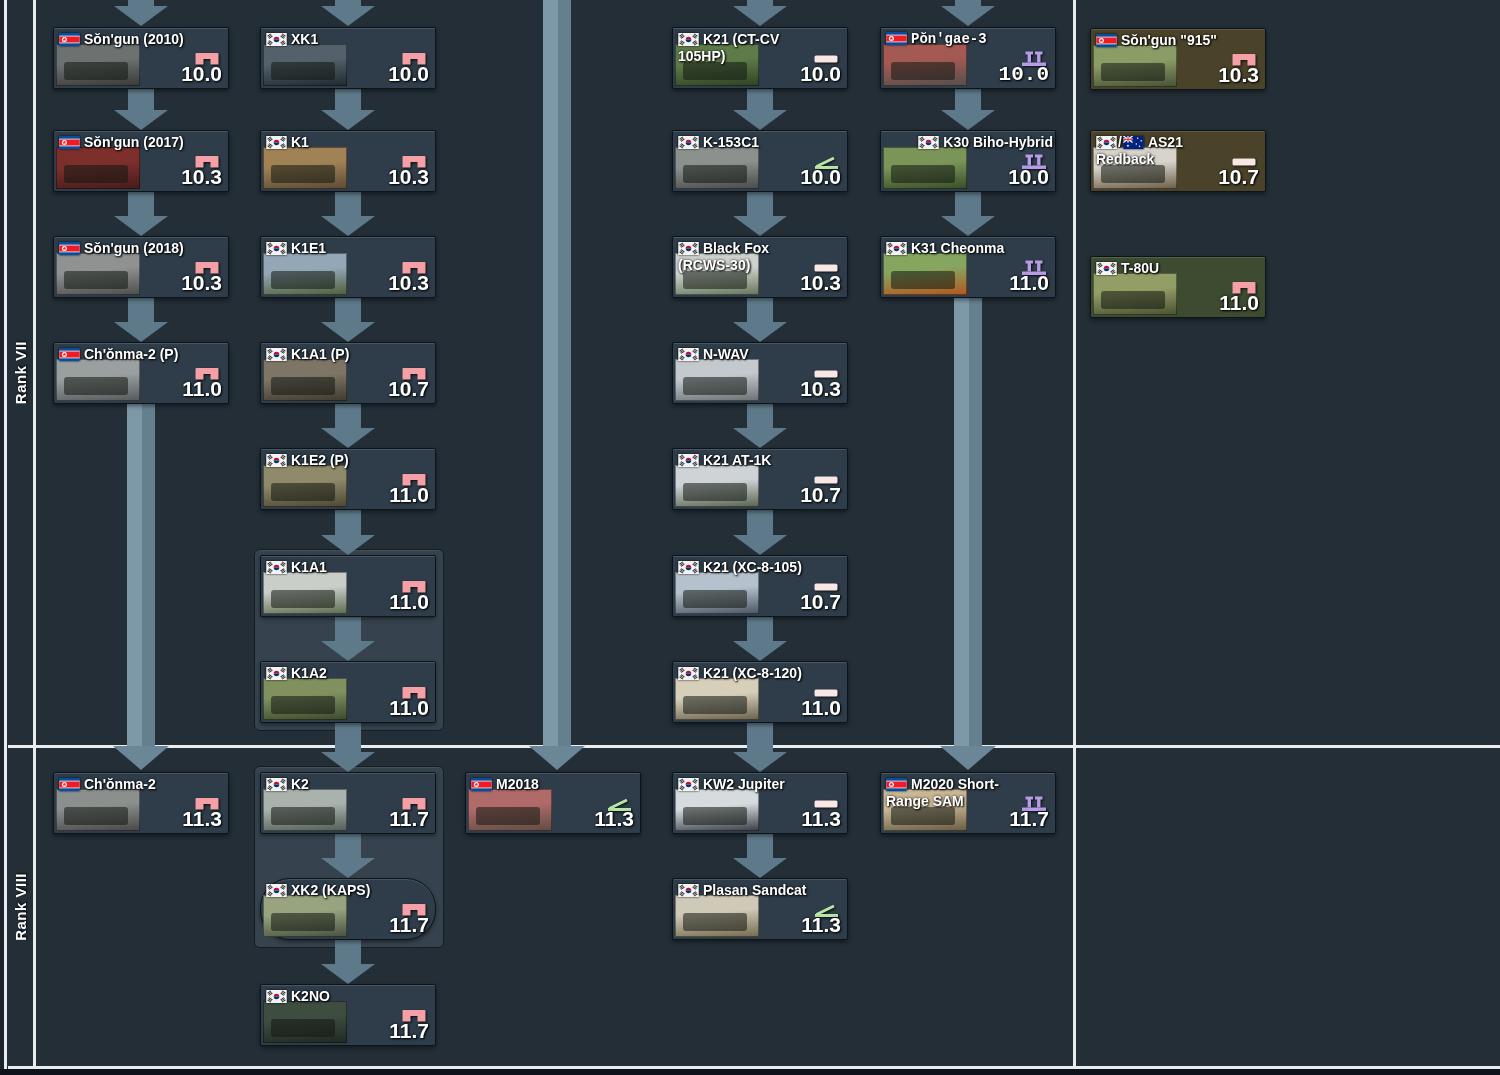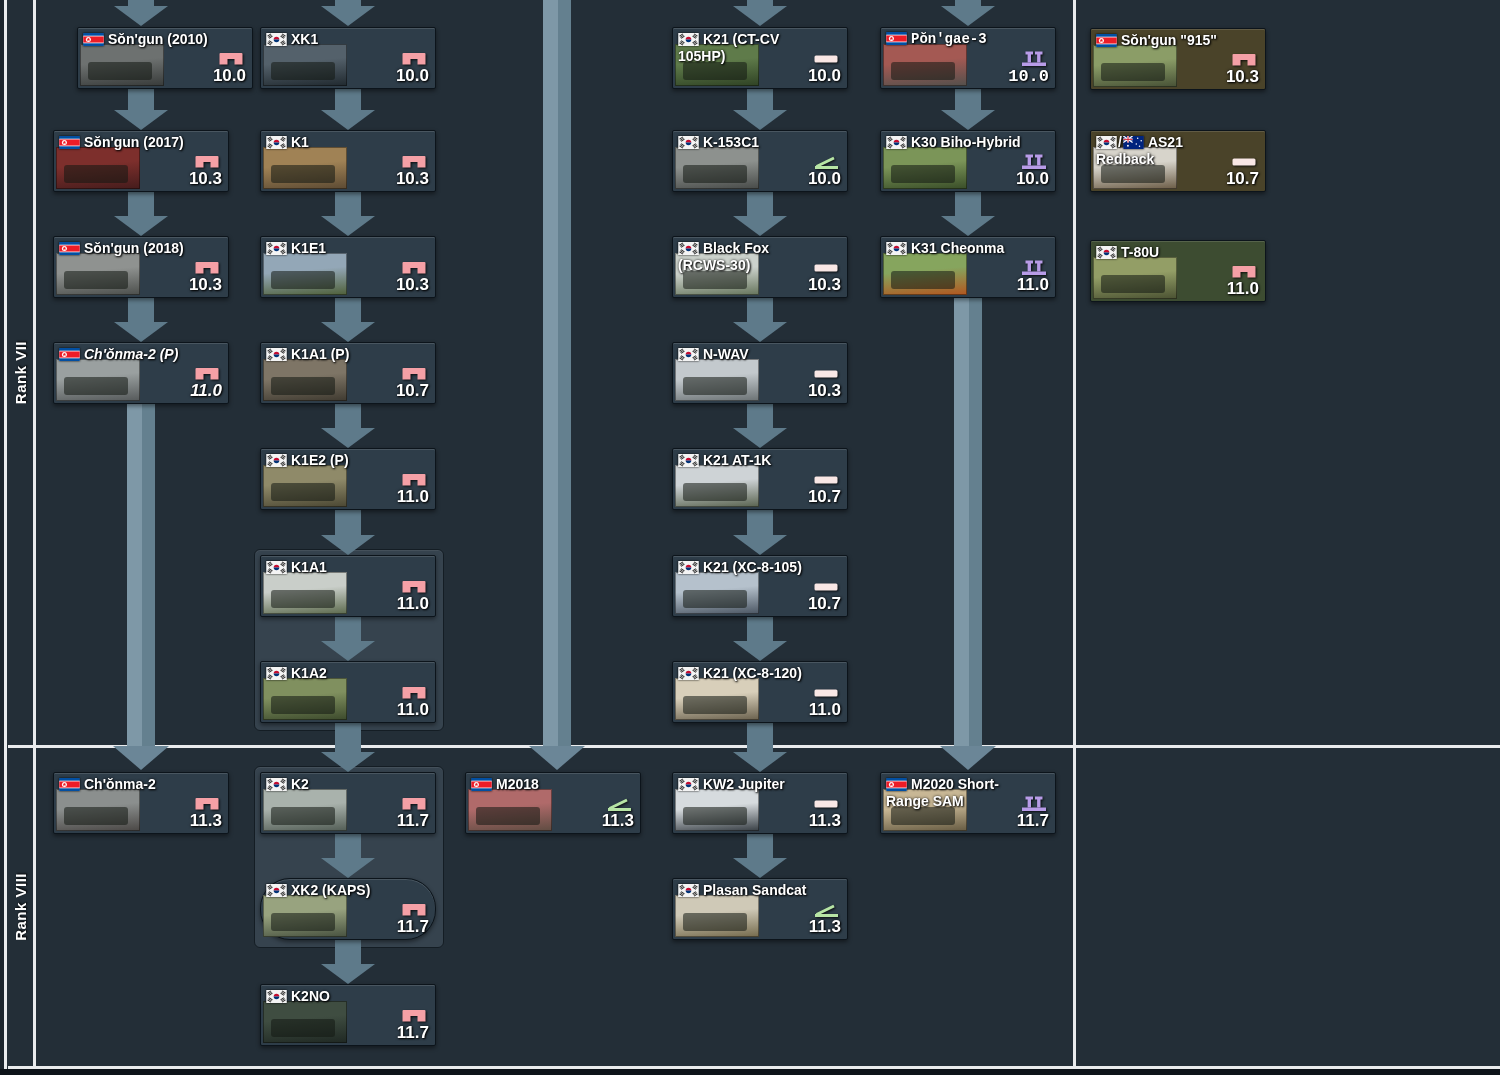--- a/index.html
+++ b/index.html
@@ -59,21 +59,21 @@
   }
   .thumb::after{
     content:"";position:absolute;left:10%;right:14%;top:42%;bottom:14%;
     background:rgba(18,24,18,.55);border-radius:3px;
   }
   .ticon{position:absolute;right:8px;top:23px;width:26px;height:16px;z-index:3;
     filter:drop-shadow(1px 1px 1px rgba(0,0,0,.8));}
   .ticon svg{display:block;width:26px;height:16px;}
   .br{
     position:absolute;right:6px;bottom:2px;color:#fff;font-weight:bold;
-    font-size:17px;text-shadow:1px 1px 2px #000,0 0 3px rgba(0,0,0,.8);z-index:4;
+    font-size:21px;text-shadow:1px 1px 2px #000,0 0 3px rgba(0,0,0,.8);z-index:4;
   }
 </style>
 </head>
 <body>
 
 <div id="stage">
 
   <div class="abs left-edge"></div>
   <div class="abs sep" style="left:4px;top:0;width:3px;height:1075px;"></div>
   <div class="abs sep" style="left:33px;top:0;width:3px;height:1075px;"></div>
@@ -143,21 +143,21 @@
       <div class="abs shaft" style="left: 747px; top: 617px; height: 24px;"></div>
       <div class="abs head" style="left: 733px; top: 641px;"></div>
       <div class="abs shaft" style="left: 747px; top: 723px; height: 29px;"></div>
       <div class="abs head" style="left: 733px; top: 752px;"></div>
       <div class="abs shaft" style="left: 747px; top: 834px; height: 24px;"></div>
       <div class="abs head" style="left: 733px; top: 858px;"></div>
       <div class="abs shaft" style="left: 955px; top: 89px; height: 21px;"></div>
       <div class="abs head" style="left: 941px; top: 110px;"></div>
       <div class="abs shaft" style="left: 955px; top: 192px; height: 24px;"></div>
       <div class="abs head" style="left: 941px; top: 216px;"></div>
-      <div class="abs card" style="left: 53px; top: 27px; margin-left: 24px;">
+      <div class="abs card" style="left: 53px; top: 27px;">
         <div class="thumb" style="background: linear-gradient(175deg, rgb(109, 113, 112) 0%, rgb(109, 113, 112) 42%, rgb(56, 59, 58) 100%);"></div>
         <div class="title"><span class="flag"><svg viewBox="0 0 22 14">
               <rect width="22" height="14" fill="#024fa2"></rect>
     <rect y="2.9" width="22" height="8.2" fill="#fff"></rect>
               <rect y="3.7" width="22" height="6.6" fill="#ed1c27"></rect>
     <circle cx="5.5" cy="7" r="2.7" fill="#fff"></circle>
     <polygon points="5.5,4.8 6.1,6.3 7.7,6.3 6.4,7.2 6.9,8.8 5.5,7.8 4.1,8.8 4.6,7.2 3.3,6.3 4.9,6.3" fill="#ed1c27"></polygon>
             </svg></span>Sŏn'gun (2010)</div>
         <div class="ticon">
           <svg viewBox="0 0 26 16">
@@ -191,21 +191,21 @@
     <circle cx="5.5" cy="7" r="2.7" fill="#fff"></circle>
     <polygon points="5.5,4.8 6.1,6.3 7.7,6.3 6.4,7.2 6.9,8.8 5.5,7.8 4.1,8.8 4.6,7.2 3.3,6.3 4.9,6.3" fill="#ed1c27"></polygon>
             </svg></span>Sŏn'gun (2018)</div>
         <div class="ticon">
           <svg viewBox="0 0 26 16">
     <path d="M2.5,2 h21 a1,1 0 0 1 1,1 v10.5 h-8 v-5.5 h-7 v5.5 h-8 v-10.5 a1,1 0 0 1 1,-1 z" fill="#f5a0a6"></path>
           </svg>
         </div>
         <div class="br">10.3</div>
       </div>
-      <div class="abs card" style="left: 53px; top: 342px; font-style: italic;">
+      <div class="abs card" style="left: 53px; top: 342px;">
         <div class="thumb" style="background: linear-gradient(175deg, rgb(154, 160, 160) 0%, rgb(154, 160, 160) 42%, rgb(85, 89, 90) 100%);"></div>
         <div class="title"><span class="flag"><svg viewBox="0 0 22 14">
               <rect width="22" height="14" fill="#024fa2"></rect>
     <rect y="2.9" width="22" height="8.2" fill="#fff"></rect>
               <rect y="3.7" width="22" height="6.6" fill="#ed1c27"></rect>
     <circle cx="5.5" cy="7" r="2.7" fill="#fff"></circle>
     <polygon points="5.5,4.8 6.1,6.3 7.7,6.3 6.4,7.2 6.9,8.8 5.5,7.8 4.1,8.8 4.6,7.2 3.3,6.3 4.9,6.3" fill="#ed1c27"></polygon>
             </svg></span>Ch'ŏnma-2 (P)</div>
         <div class="ticon">
           <svg viewBox="0 0 26 16">
@@ -708,21 +708,21 @@
     <rect x="1" y="11.5" width="24" height="3.5"></rect>
     <rect x="4.5" y="0.5" width="7.5" height="3"></rect>
               <rect x="6.6" y="3" width="3.4" height="8.5"></rect>
     <rect x="14" y="0.5" width="7.5" height="3"></rect>
               <rect x="16.1" y="3" width="3.4" height="8.5"></rect>
             </g>
           </svg>
         </div>
         <div class="br">10.0</div>
       </div>
-      <div class="abs card" style="left: 880px; top: 130px;">
+      <div class="abs card" style="left: 880px; top: 130px; text-align: right;">
         <div class="thumb" style="background: linear-gradient(175deg, rgb(123, 149, 88) 0%, rgb(123, 149, 88) 42%, rgb(57, 77, 40) 100%);"></div>
         <div class="title"><span class="flag"><svg viewBox="0 0 22 14">
               <rect width="22" height="14" fill="#f4f4f4"></rect>
     <path d="M8,7 a3,3 0 0 1 6,0 z" fill="#c60c30"></path>
               <path d="M14,7 a3,3 0 0 1 -6,0 z" fill="#003478"></path>
     <g transform="translate(4 3.4) rotate(-34)" fill="#252525">
   <rect x="-2.2" y="-1.9" width="4.4" height="0.9"></rect>
                 <rect x="-2.2" y="-0.45" width="4.4" height="0.9"></rect>
   <rect x="-2.2" y="1.0" width="4.4" height="0.9"></rect>
               </g>
@@ -850,21 +850,21 @@
               <circle cx="17.5" cy="11" r="0.8" fill="#fff"></circle>
     <circle cx="5" cy="10.5" r="1" fill="#fff"></circle>
             </svg></span>AS21<br>Redback</div>
         <div class="ticon">
           <svg viewBox="0 0 26 16">
     <rect x="1.5" y="4.5" width="23" height="7" rx="1.5" fill="#f9e7e5"></rect>
           </svg>
         </div>
         <div class="br">10.7</div>
       </div>
-      <div class="abs card squadron" style="left: 1090px; top: 240px; padding-left: 36px;">
+      <div class="abs card squadron" style="left: 1090px; top: 256px; padding-left: 36px;">
         <div class="thumb" style="background: linear-gradient(175deg, rgb(147, 158, 102) 0%, rgb(147, 158, 102) 42%, rgb(74, 81, 50) 100%);"></div>
         <div class="title"><span class="flag"><svg viewBox="0 0 22 14">
               <rect width="22" height="14" fill="#f4f4f4"></rect>
     <path d="M8,7 a3,3 0 0 1 6,0 z" fill="#c60c30"></path>
               <path d="M14,7 a3,3 0 0 1 -6,0 z" fill="#003478"></path>
     <g transform="translate(4 3.4) rotate(-34)" fill="#252525">
   <rect x="-2.2" y="-1.9" width="4.4" height="0.9"></rect>
                 <rect x="-2.2" y="-0.45" width="4.4" height="0.9"></rect>
   <rect x="-2.2" y="1.0" width="4.4" height="0.9"></rect>
               </g>

